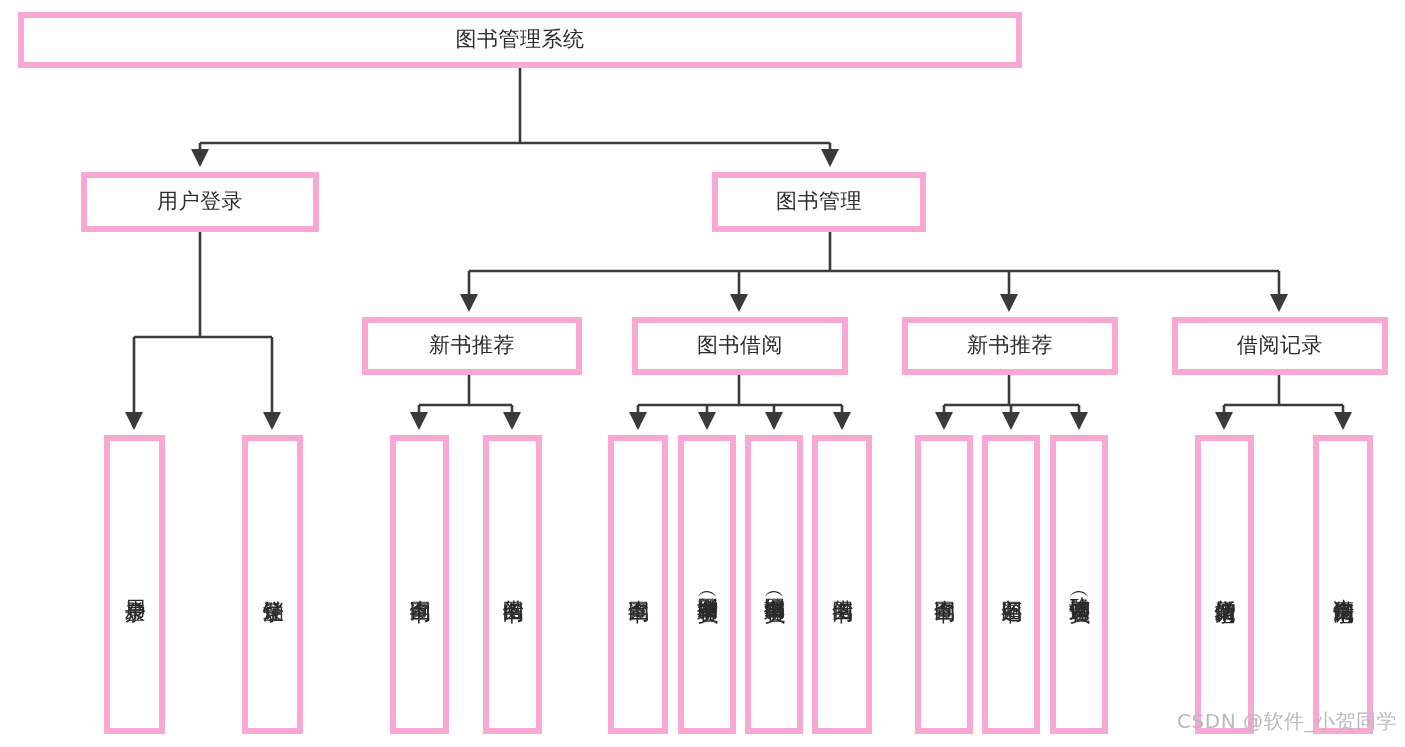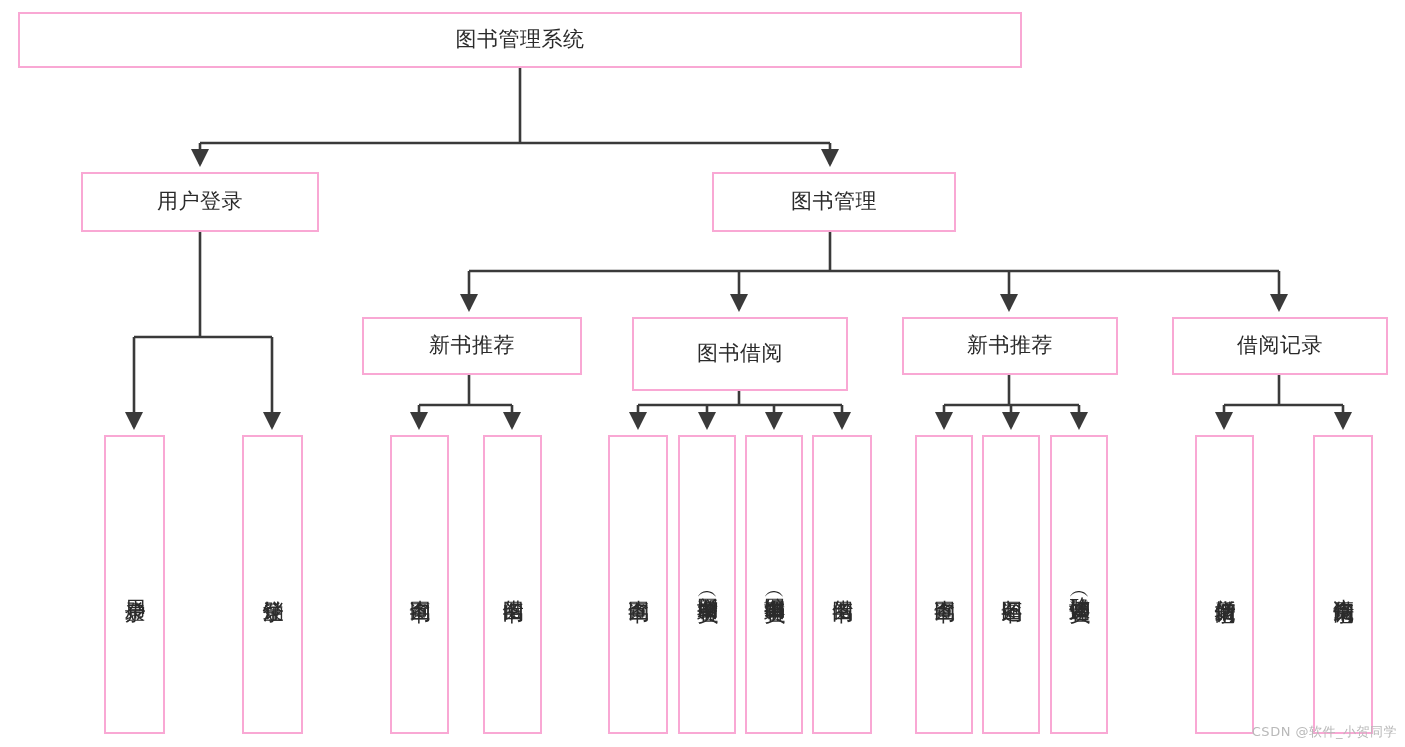--- a/index.html
+++ b/index.html
@@ -23,21 +23,21 @@
     left: 0;
     top: 0;
     width: 1405px;
     height: 747px;
     pointer-events: none;
   }
   .node {
     position: absolute;
     box-sizing: border-box;
     background: #ffffff;
-    border: 2px solid #f9a8d4;
+    border: 6px solid #f9a8d4;
     display: flex;
     align-items: center;
     justify-content: center;
     color: #2b2b2b;
   }
   .node-h {
     
   }
   .node-h .node-label {
     font-size: 21px;
@@ -56,22 +56,22 @@
     text-orientation: upright;
     font-size: 21px;
     line-height: 1.32;
     letter-spacing: 1px;
     white-space: nowrap;
     text-align: center;
   }
   #watermark {
     position: absolute;
     right: 8px;
-    bottom: 6px;
-    font-size: 13px;
+    bottom: 12px;
+    font-size: 20px;
     color: #b9b9b9;
     white-space: nowrap;
     letter-spacing: 0.5px;
   }
 </style>
 </head>
 <body>
 
 <div id="diagram-root">
 
@@ -125,28 +125,28 @@
     </g>
   </svg>
 
   <div class="node node-h" id="node-root" style="left: 18px; top: 12px; width: 1004px; height: 56px;">
     <span class="node-label">图书管理系统</span>
   </div>
 
   <div class="node node-h" id="node-l1-0" style="left: 81px; top: 172px; width: 238px; height: 60px;">
     <span class="node-label">用户登录</span>
   </div>
-  <div class="node node-h" id="node-l1-1" style="left: 712px; top: 172px; width: 244px; height: 60px;">
+  <div class="node node-h" id="node-l1-1" style="left: 712px; top: 172px; width: 214px; height: 60px;">
     <span class="node-label">图书管理</span>
   </div>
 
   <div class="node node-h" id="node-l2-0" style="left: 362px; top: 317px; width: 220px; height: 58px;">
     <span class="node-label">新书推荐</span>
   </div>
-  <div class="node node-h" id="node-l2-1" style="left: 632px; top: 317px; width: 216px; height: 74px;">
+  <div class="node node-h" id="node-l2-1" style="left: 632px; top: 317px; width: 216px; height: 58px;">
     <span class="node-label">图书借阅</span>
   </div>
   <div class="node node-h" id="node-l2-2" style="left: 902px; top: 317px; width: 216px; height: 58px;">
     <span class="node-label">新书推荐</span>
   </div>
   <div class="node node-h" id="node-l2-3" style="left: 1172px; top: 317px; width: 216px; height: 58px;">
     <span class="node-label">借阅记录</span>
   </div>
 
   <div id="leaves-container">

